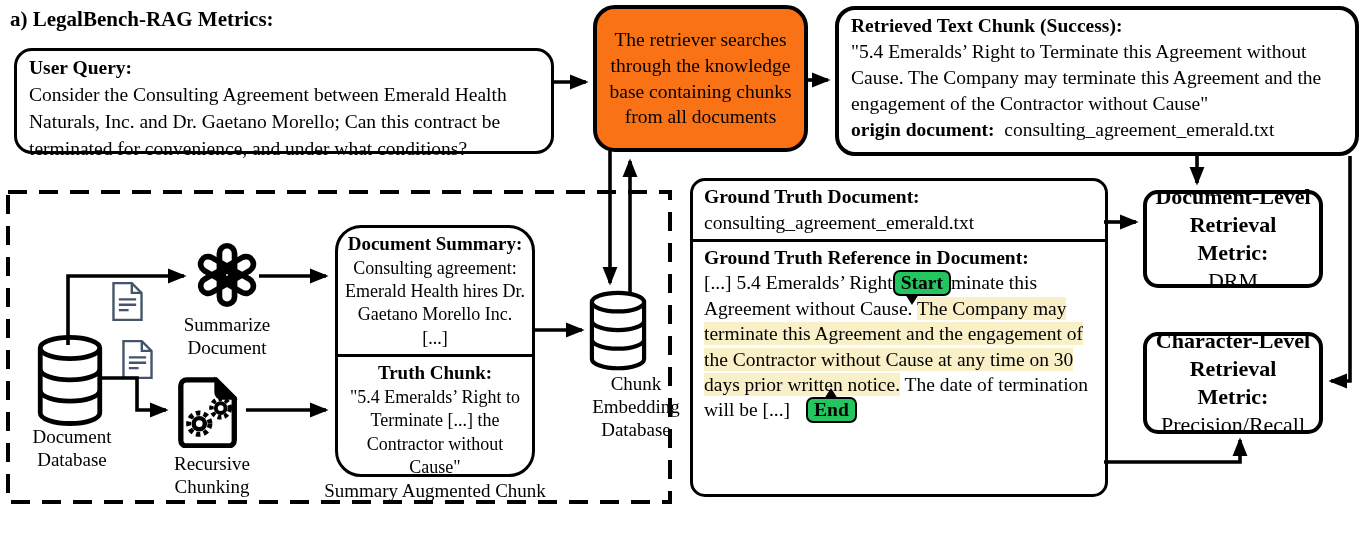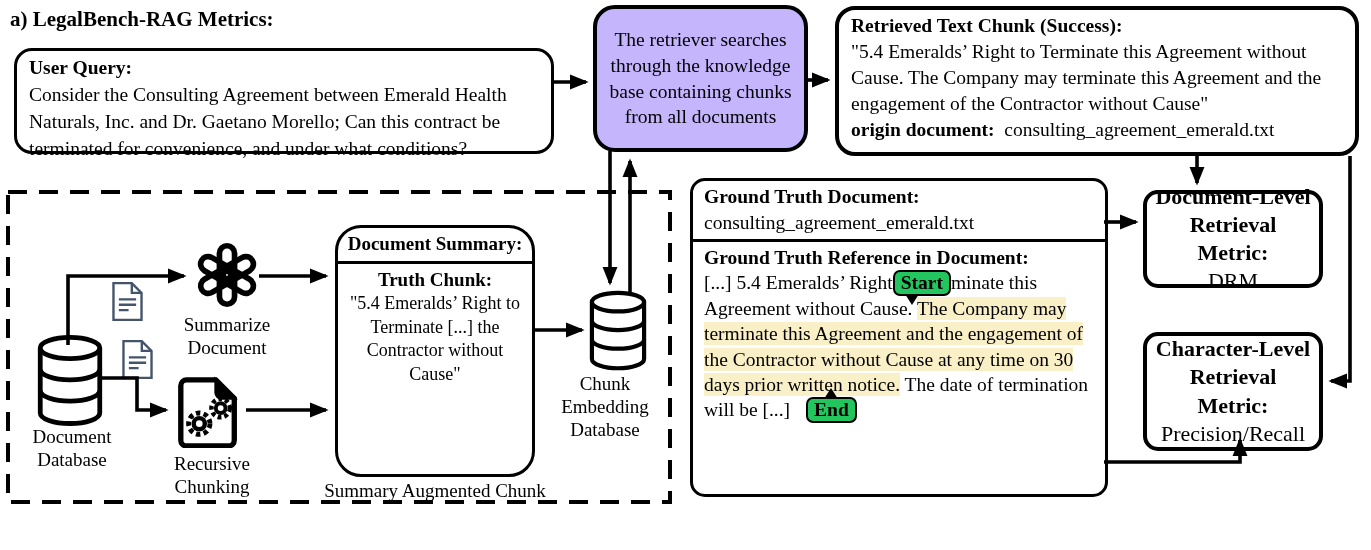--- a/index.html
+++ b/index.html
@@ -12,37 +12,37 @@
   .lbl{position:absolute;font-size:19px;line-height:1.22;text-align:center;}
   .icon{position:absolute;}
   svg{display:block;}
 
   
   #heading-a{left:10px;top:6px;}
   #user-query{left:14px;top:48px;width:540px;height:106px;border-radius:18px;
     padding:4px 12px;font-size:19.5px;line-height:1.38;}
   #user-query .t,#retrieved .t{font-weight:bold;}
   #retriever-note{left:593px;top:5px;width:215px;height:147px;border-radius:22px;
-    border-width:4px;background:#c4b5fd;display:flex;align-items:center;justify-content:center;
+    border-width:4px;background:#f97316;display:flex;align-items:center;justify-content:center;
     text-align:center;font-size:19.5px;line-height:1.33;padding:4px 10px;}
   #retrieved{left:835px;top:6px;width:524px;height:150px;border-radius:20px;border-width:4px;
     padding:3px 12px;font-size:19.5px;line-height:1.33;}
 
   
   #heading-b{left:16px;top:196px;width:320px;}
   #lbl-docdb{left:8px;top:425px;width:128px;}
   #lbl-summarize{left:166px;top:313px;width:122px;}
   #lbl-recursive{left:162px;top:452px;width:100px;}
   #summary-chunk{left:335px;top:225px;width:200px;height:252px;border-radius:26px;
     display:flex;flex-direction:column;text-align:center;font-size:18px;line-height:1.3;}
   #summary-chunk .sec{padding:4px 6px;}
   #summary-chunk .sec.b{border-top:3px solid #000;flex:1;}
   #summary-chunk .t{font-weight:bold;font-size:19px;}
   #caption-sac{left:303px;top:479px;width:264px;}
-  #lbl-chunkdb{left:550px;top:372px;width:110px;}
+  #lbl-chunkdb{left:581px;top:372px;width:110px;}
 
   
   #ground-truth{left:690px;top:178px;width:418px;height:319px;border-radius:15px;
     display:flex;flex-direction:column;font-size:19.5px;line-height:1.33;justify-content:flex-end;}
   #ground-truth .sec{padding:3px 11px;}
   #ground-truth .sec.s2{border-top:3.5px solid #000;flex:1;line-height:1.3;}
   #ground-truth .sec.s3{border-top:3.5px solid #000;}
   #ground-truth .t{font-weight:bold;}
   .hl{background:#FAF0C8;padding:1px 0;}
   .badge{position:relative;display:inline-block;background:#22c55e;border:2.5px solid #000;
@@ -52,21 +52,21 @@
   .badge.end::after{content:"";position:absolute;left:34%;top:-11px;width:0;height:0;
     border-left:7px solid transparent;border-right:7px solid transparent;border-bottom:11px solid #000;}
   .badge.end{margin-left:16px;}
 
   
   .metric{border-radius:15px;border-width:4px;display:flex;flex-direction:column;
     align-items:center;justify-content:center;text-align:center;font-size:22px;line-height:1.28;
     padding:4px 6px;}
   .metric .t{font-weight:bold;}
   #metric-drm{left:1143px;top:190px;width:180px;height:98px;}
-  #metric-char{left:1143px;top:332px;width:180px;height:119px;}
+  #metric-char{left:1143px;top:332px;width:180px;height:102px;}
 
   #overlay{position:absolute;left:0;top:0;z-index:6;pointer-events:none;}
   .z{z-index:2;}
 </style>
 </head>
 <body>
 
 <div id="canvas">
 
   <div class="hdg z" id="heading-a">a) LegalBench-RAG Metrics:</div>
@@ -140,20 +140,21 @@
         <circle cx="48" cy="33" r="7" fill="#000"></circle>
         <circle cx="48" cy="33" r="3" fill="#fff"></circle>
       </g>
     </svg>
   </div>
   <div class="lbl z" id="lbl-recursive">Recursive Chunking</div>
 
   <div class="box z" id="summary-chunk">
     <div class="sec a">
       <div class="t">Document Summary:</div>
+      <div>Consulting agreement: Emerald Health hires Dr. Gaetano Morello Inc. [...]</div>
     </div>
     <div class="sec b">
       <div class="t">Truth Chunk:</div>
       <div>"5.4 Emeralds’ Right to Terminate [...] the Contractor without Cause"</div>
     </div>
   </div>
   <div class="lbl z" id="caption-sac">Summary Augmented Chunk</div>
 
   <div class="icon z" style="left:588px;top:290px">
     <svg width="60" height="82" viewBox="0 0 64 88">

